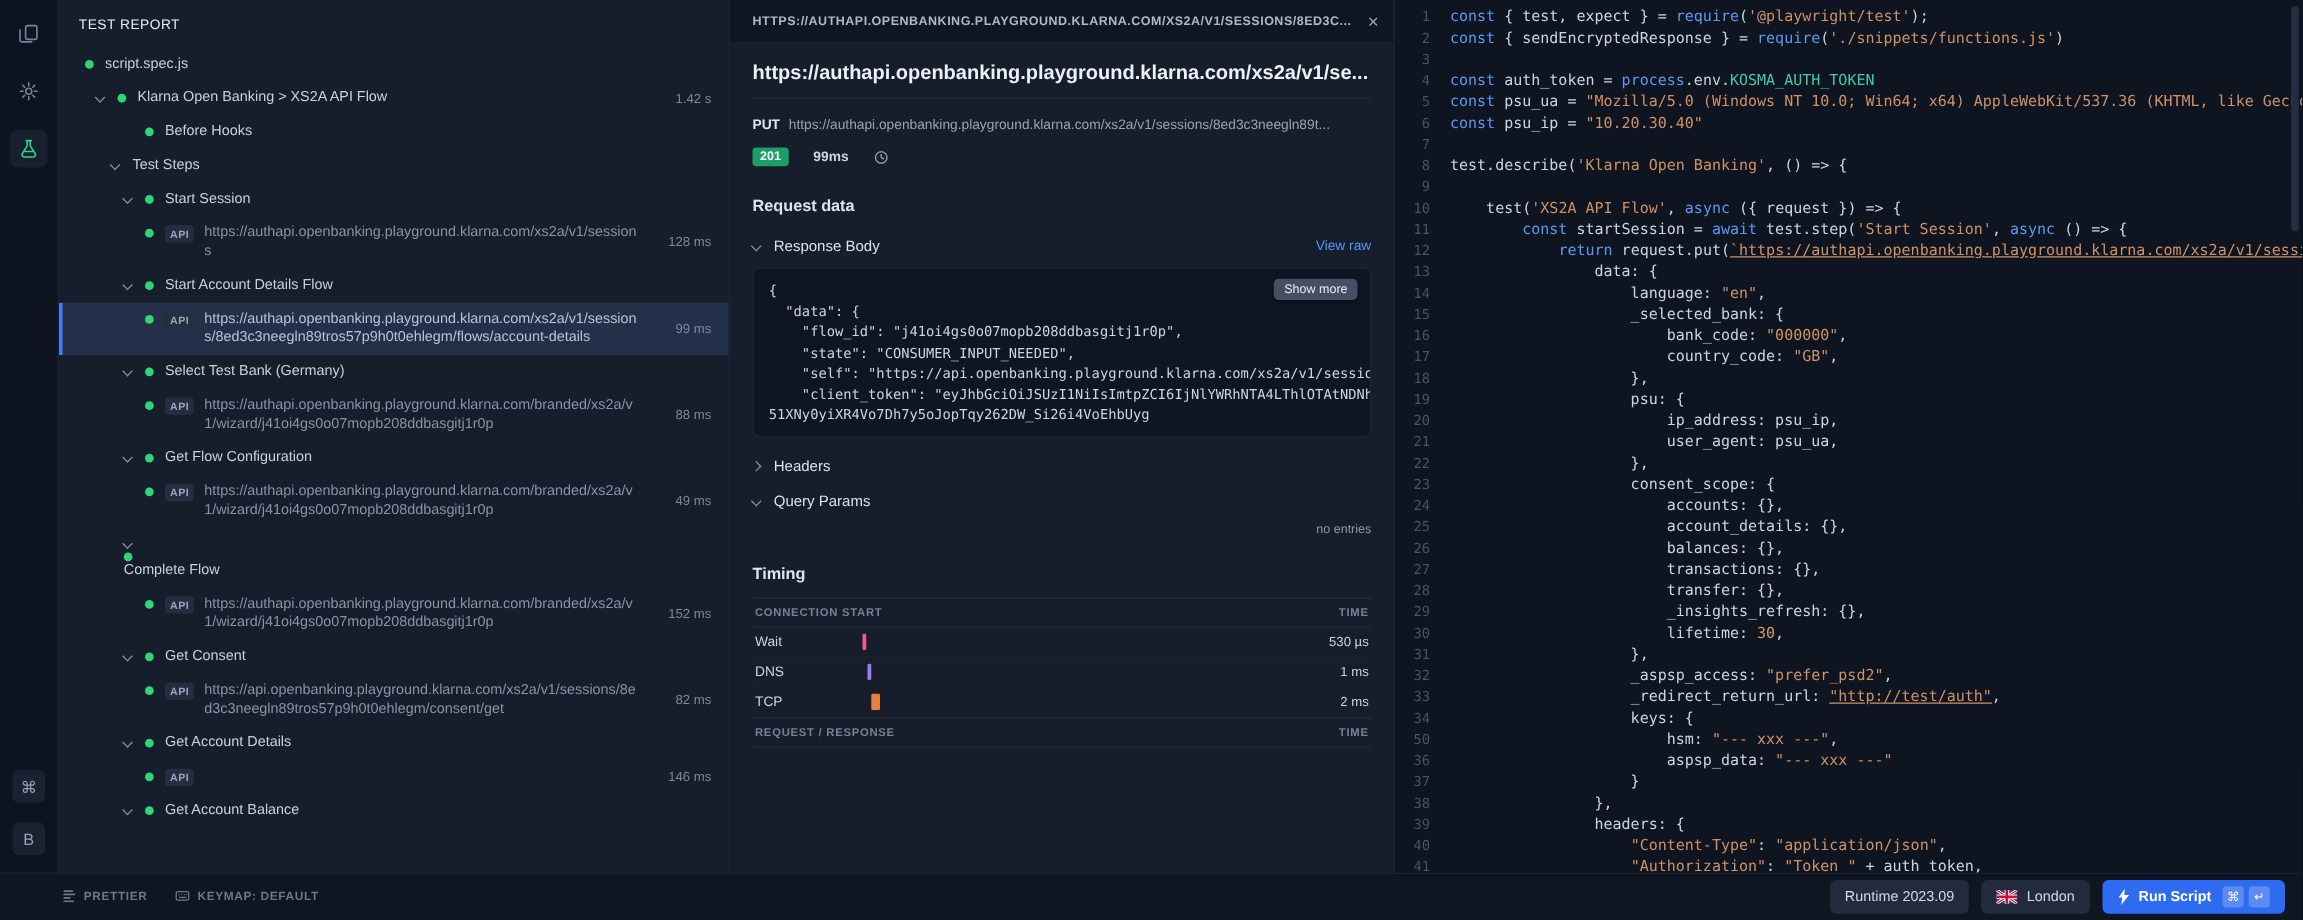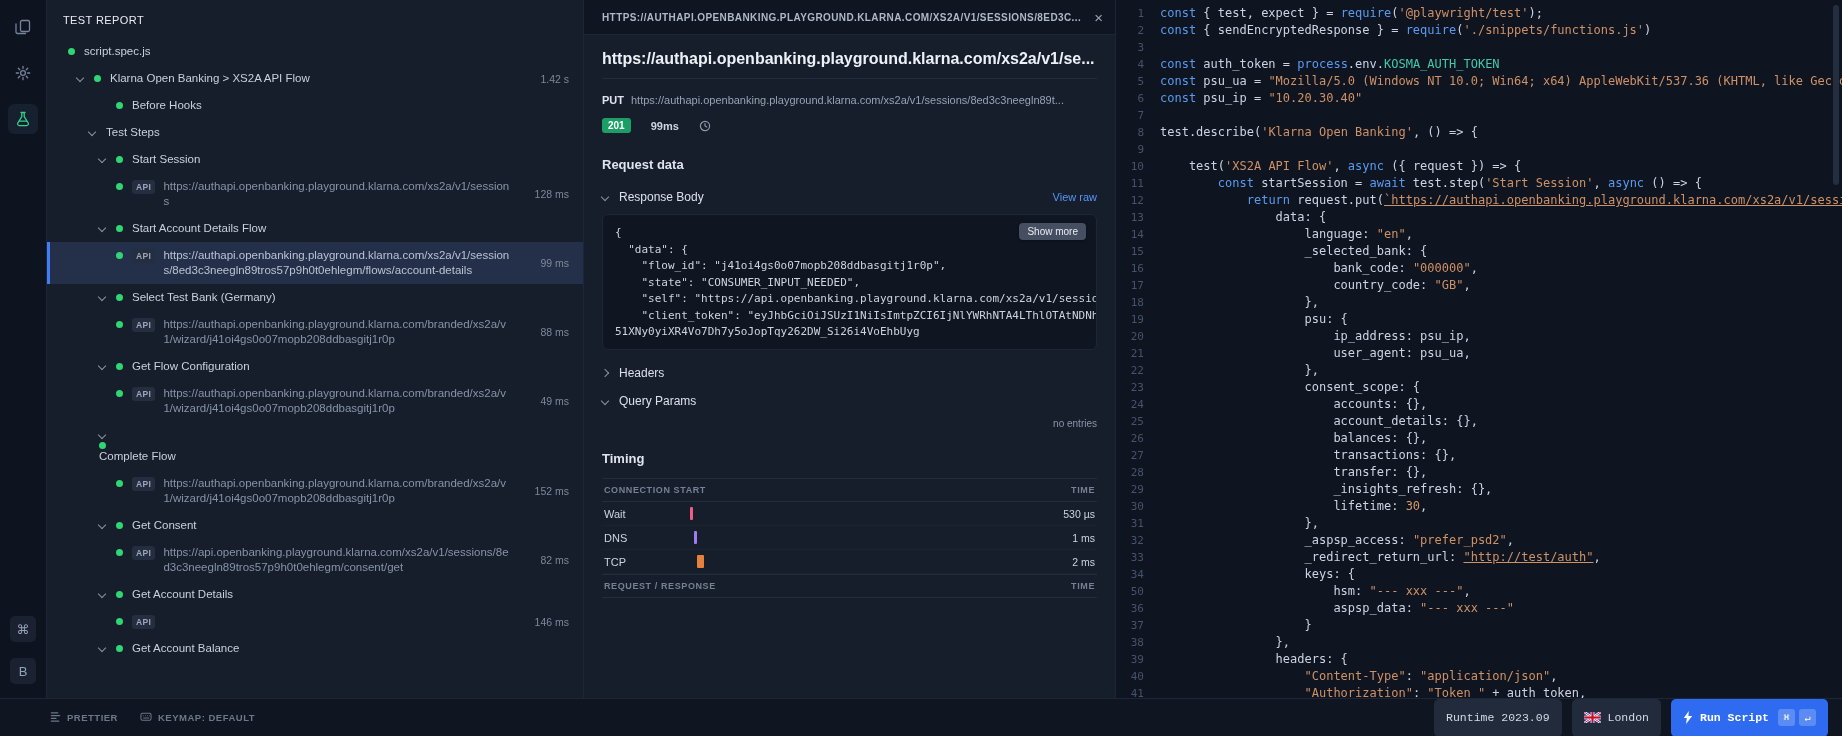--- a/index.html
+++ b/index.html
@@ -78,22 +78,22 @@
   .url-str{text-decoration:underline}
   .cnst{color:#43c9a7}
   .num{color:#d79a66}
   .editor-scrollbar{position:absolute;right:3px;top:5px;width:6px;height:180px;background:#242e41;border-radius:3px;cursor:pointer}
 
   
   .status-bar{height:38px;background:#0f1521;border-top:1px solid #1d2636;display:flex;align-items:center;padding:0 14px 0 16px;flex:none}
   .sb-left{display:flex;gap:22px;align-items:center;margin-left:34px}
   .sb-item{display:flex;align-items:center;gap:6px;font-size:9.5px;font-weight:bold;letter-spacing:.5px;color:#6c7789;cursor:pointer}
   .sb-right{margin-left:auto;display:flex;gap:10px;align-items:center}
-  .sb-btn{height:38px;display:flex;align-items:center;gap:7px;background:#222b3c;color:#d3dae5;font-size:11.5px;
-    border:none;border-radius:5px;padding:0 12px;cursor:pointer;font-family:Liberation Mono, monospace}
+  .sb-btn{height:27px;display:flex;align-items:center;gap:7px;background:#222b3c;color:#d3dae5;font-size:11.5px;
+    border:none;border-radius:5px;padding:0 12px;cursor:pointer;font-family:Liberation Sans, sans-serif}
   .run-btn{background:#2e6bf0;color:#fff;font-weight:bold}
   .keycap{display:inline-flex;align-items:center;justify-content:center;width:17px;height:17px;
     background:rgba(255,255,255,.22);border-radius:3px;font-size:10px;font-weight:normal}
   .keys{display:inline-flex;gap:4px;margin-left:2px}
 </style>
 </head>
 <body>
 
 <div class="app">
   <div class="main-row">

